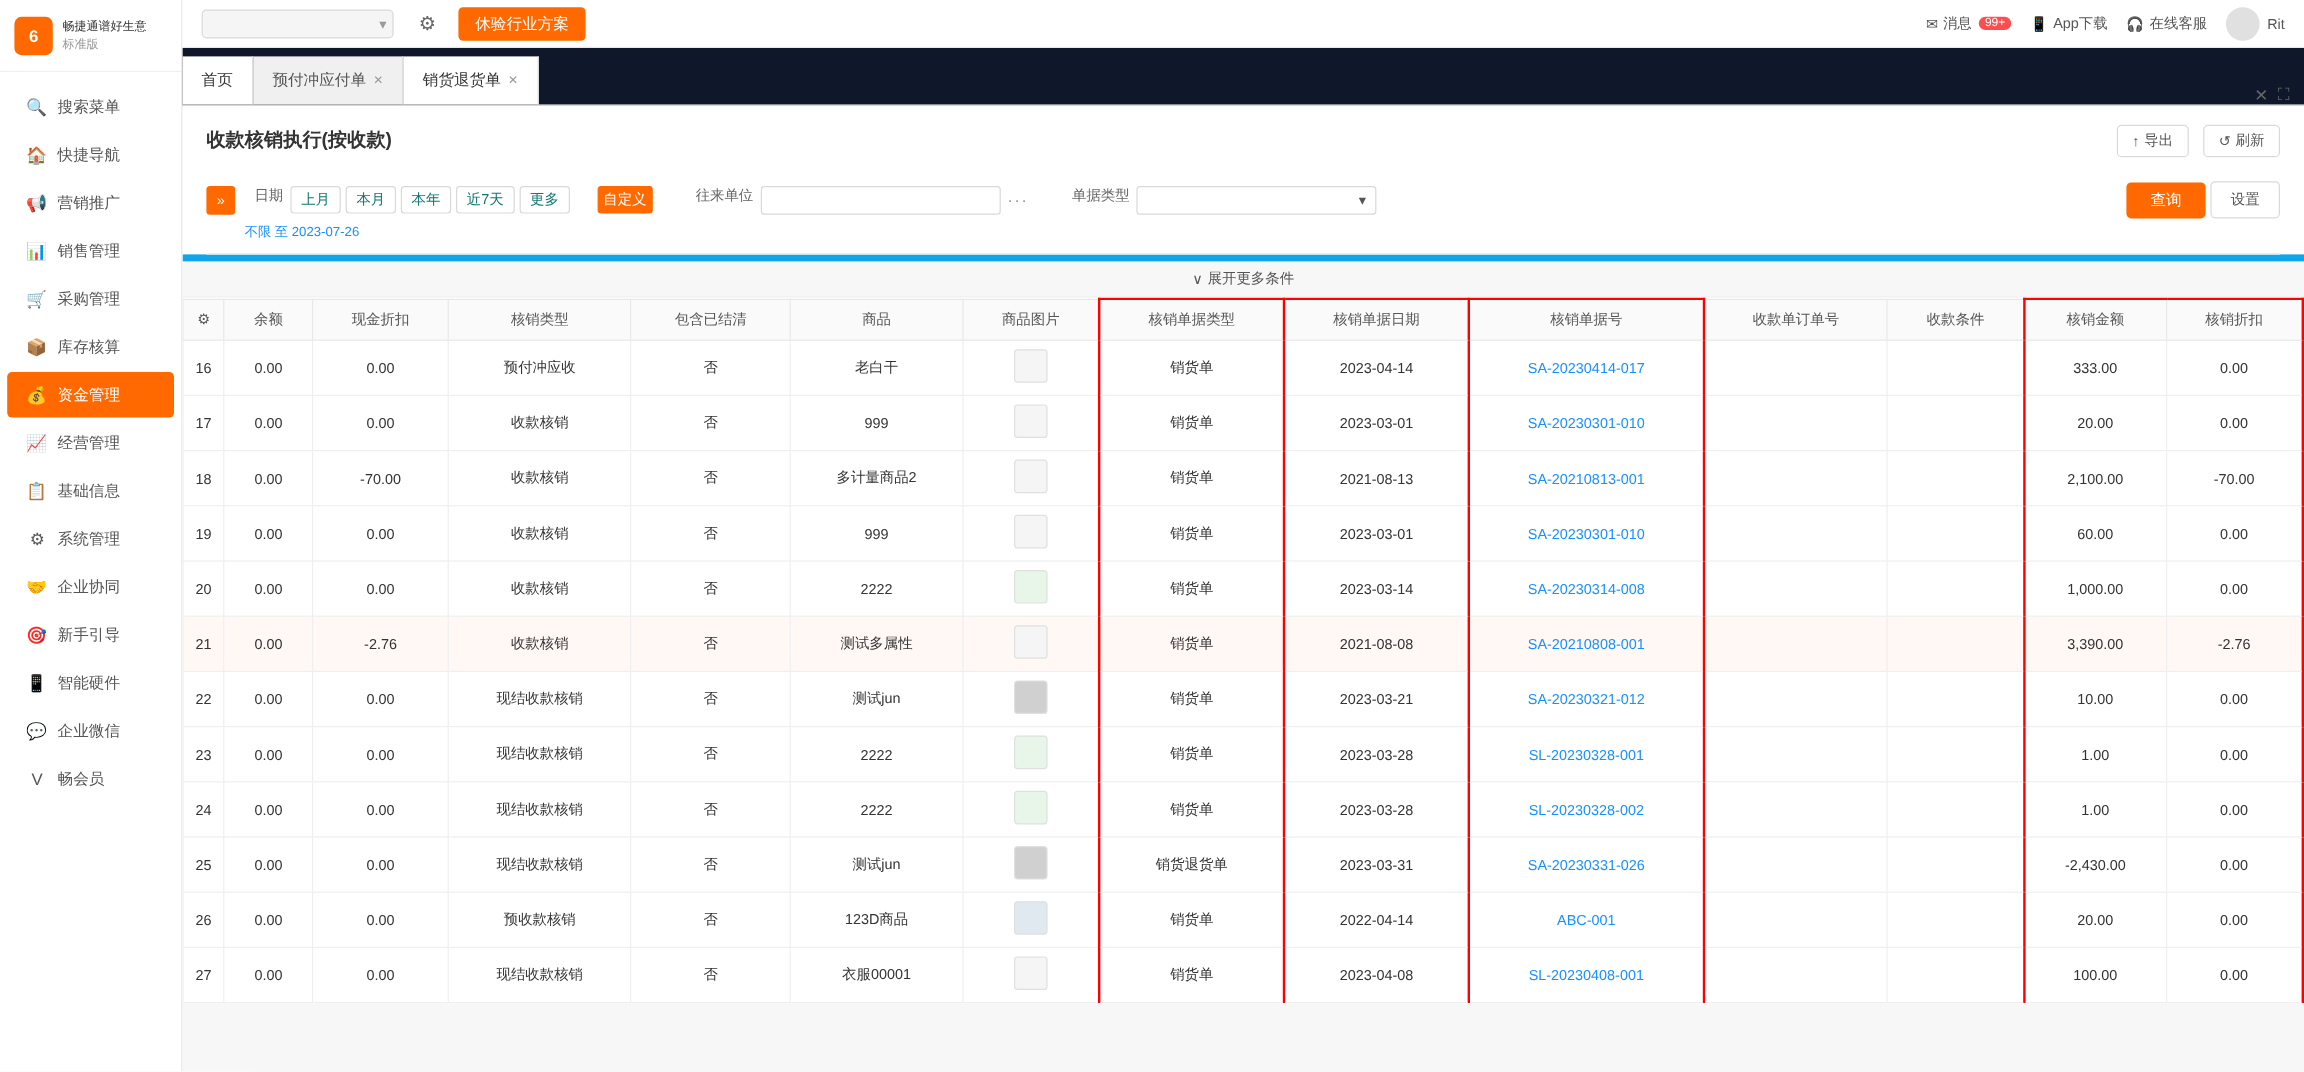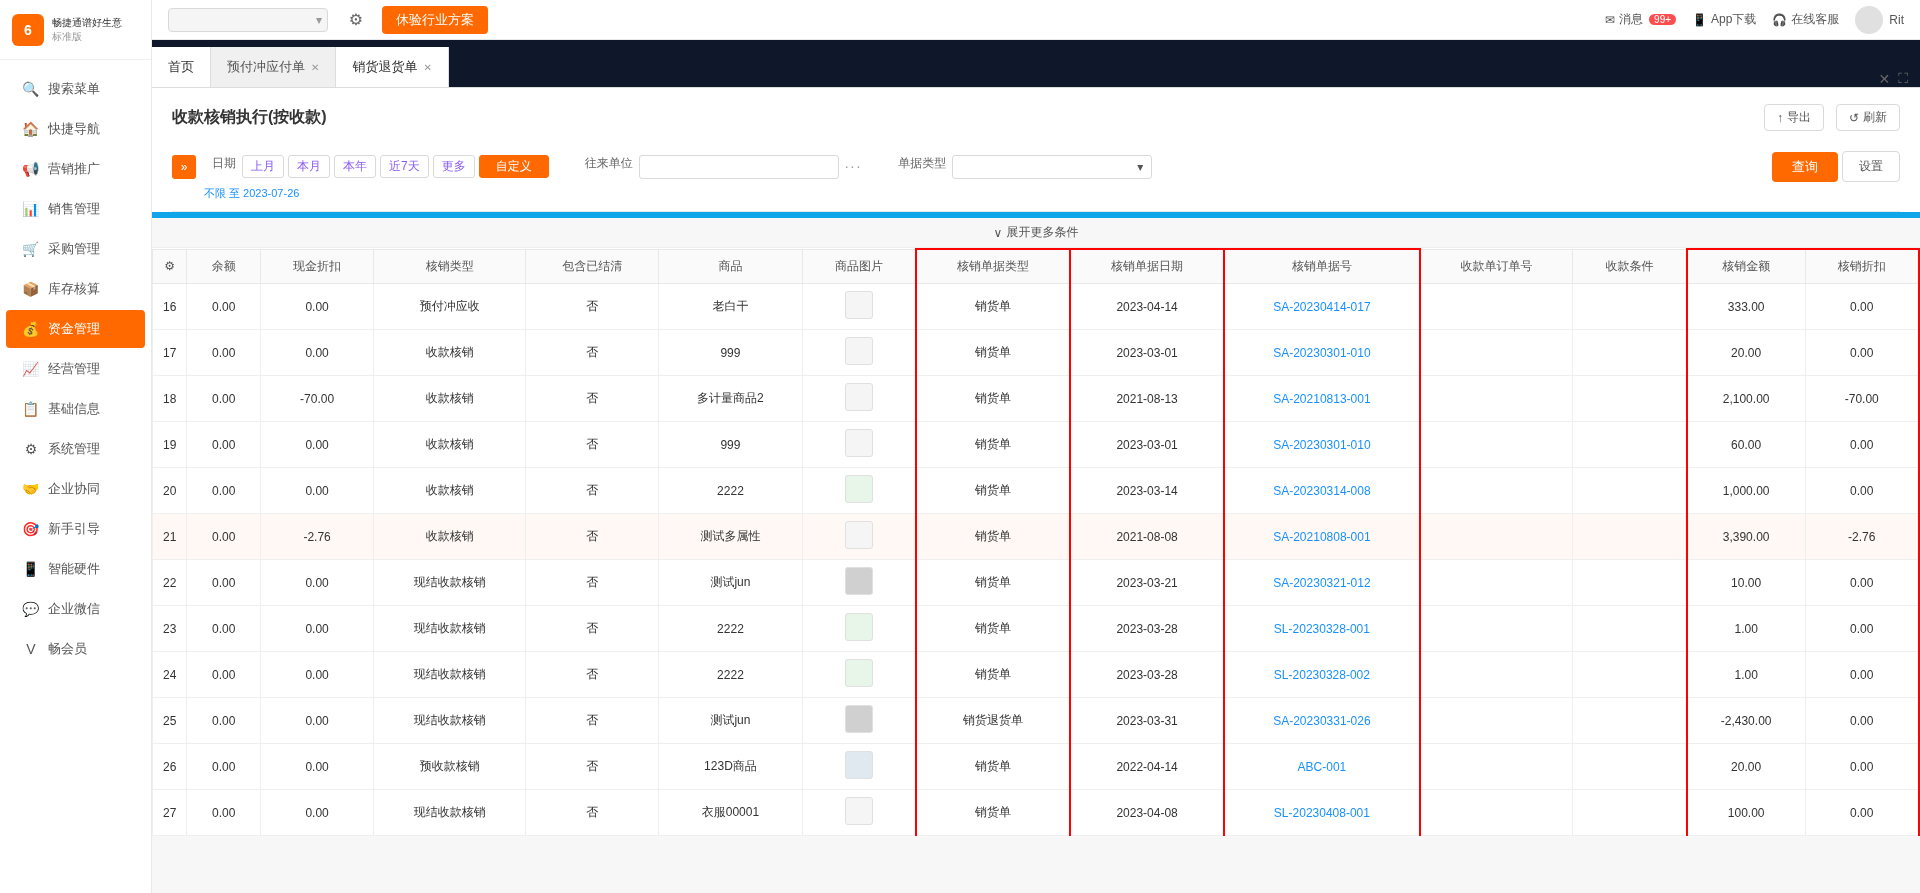--- a/index.html
+++ b/index.html
@@ -46,22 +46,22 @@
     .page-title-actions { display: flex; gap: 12px; }
     .btn-export { border: 1px solid #d9d9d9; background: #fff; color: #555; border-radius: 4px; padding: 4px 12px; font-size: 12px; cursor: pointer; display: flex; align-items: center; gap: 4px; }
     .btn-refresh { border: 1px solid #d9d9d9; background: #fff; color: #555; border-radius: 4px; padding: 4px 12px; font-size: 12px; cursor: pointer; display: flex; align-items: center; gap: 4px; }
 
     
     .filter-bar { background: #fff; padding: 10px 20px; border-bottom: 1px solid #e8e8e8; }
     .filter-row { display: flex; align-items: center; gap: 16px; flex-wrap: wrap; }
     .filter-group { display: flex; gap: 6px; }
     .filter-label { color: #666; font-size: 12px; white-space: nowrap; }
     .filter-date-btns { display: flex; gap: 4px; align-items: center; }
-    .date-btn { padding: 2px 8px; border: 1px solid #d9d9d9; border-radius: 3px; font-size: 12px; cursor: pointer; color: #8b5cf6; background: #fff; }
-    .date-btn.active-custom { background: #ff6900; color: #fff; border-color: #ff6900; border-radius: 3px; padding: 2px 16px; }
+    .date-btn { padding: 2px 8px; border: 1px solid #d9d9d9; border-radius: 3px; font-size: 12px; cursor: pointer; color: #0f766e; background: #fff; }
+    .date-btn.active-custom { background: #ff6900; color: #fff; border-color: #ff6900; border-radius: 3px; padding: 2px 4px; margin-left: 19px; }
     .date-range { color: #1890ff; font-size: 11px; margin-top: 2px; }
     .filter-input { border: 1px solid #d9d9d9; border-radius: 3px; padding: 4px 8px; font-size: 12px; color: #999; width: 180px; }
     .filter-dots { color: #999; font-size: 14px; letter-spacing: 2px; }
     .filter-select { border: 1px solid #d9d9d9; border-radius: 3px; padding: 4px 8px; font-size: 12px; color: #555; background: #fff; min-width: 140px; cursor: pointer; display: flex; align-items: center; justify-content: space-between; }
     .btn-query { background: #ff6900; color: #fff; border: none; border-radius: 4px; padding: 6px 20px; font-size: 13px; cursor: pointer; }
     .btn-settings { background: #fff; color: #555; border: 1px solid #d9d9d9; border-radius: 4px; padding: 6px 16px; font-size: 12px; cursor: pointer; }
     .filter-query-group { display: flex; flex-direction: row; gap: 4px; align-items: flex-end; margin-left: auto; }
 
     .expand-bar { display: flex; justify-content: center; padding: 6px 0; background: #f7f7f7; border-bottom: 1px solid #efefef; }
     .expand-btn { display: flex; align-items: center; gap: 4px; color: #555; font-size: 12px; cursor: pointer; }

